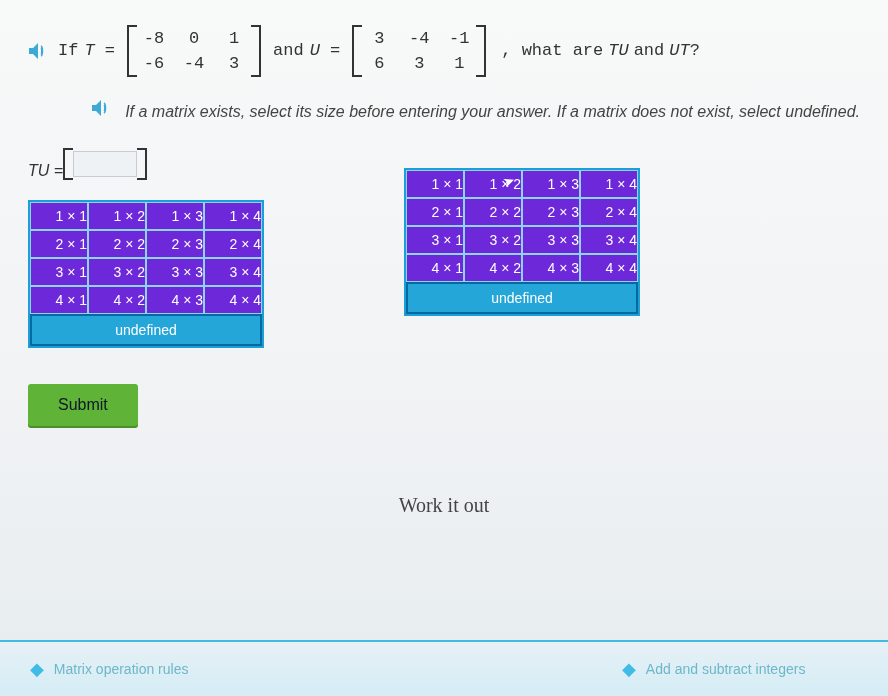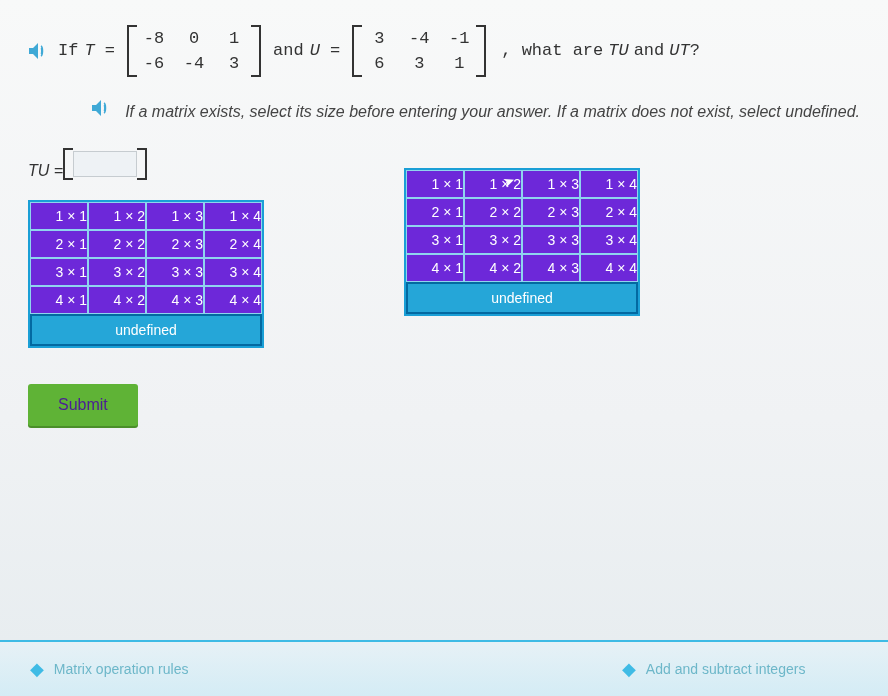--- a/index.html
+++ b/index.html
@@ -95,21 +95,21 @@
   .cursor-cell { position: relative; }
   .cursor {
     position: absolute;
     right: 6px; top: 2px;
     font-size: 14px; color: #fff;
     transform: rotate(-20deg);
   }
   .submit {
     margin-top: 36px;
     background: #5fb336;
-    color: #4c1d95;
+    color: #0f172a;
     border: none;
     padding: 12px 30px;
     font-size: 16px;
     border-radius: 3px;
     cursor: pointer;
     box-shadow: 0 2px 0 #4a8f29;
   }
   .workout {
     text-align: center;
     margin-top: 68px;
@@ -269,20 +269,21 @@
         <div class="size-cell">4 × 4</div>
       </div>
       <div class="undef-cell">undefined</div>
     </div>
   </div>
 </div>
 
 <button class="submit">Submit</button>
 
 <div class="workout">
+  <div class="t1">Work it out</div>
 </div>
 
 <div class="bottom-links">
   <div class="blink">
     <span class="gem">◆</span>
     <span>Matrix operation rules</span>
   </div>
   <div class="blink"></div>
   <div class="blink">
     <span class="gem">◆</span>

